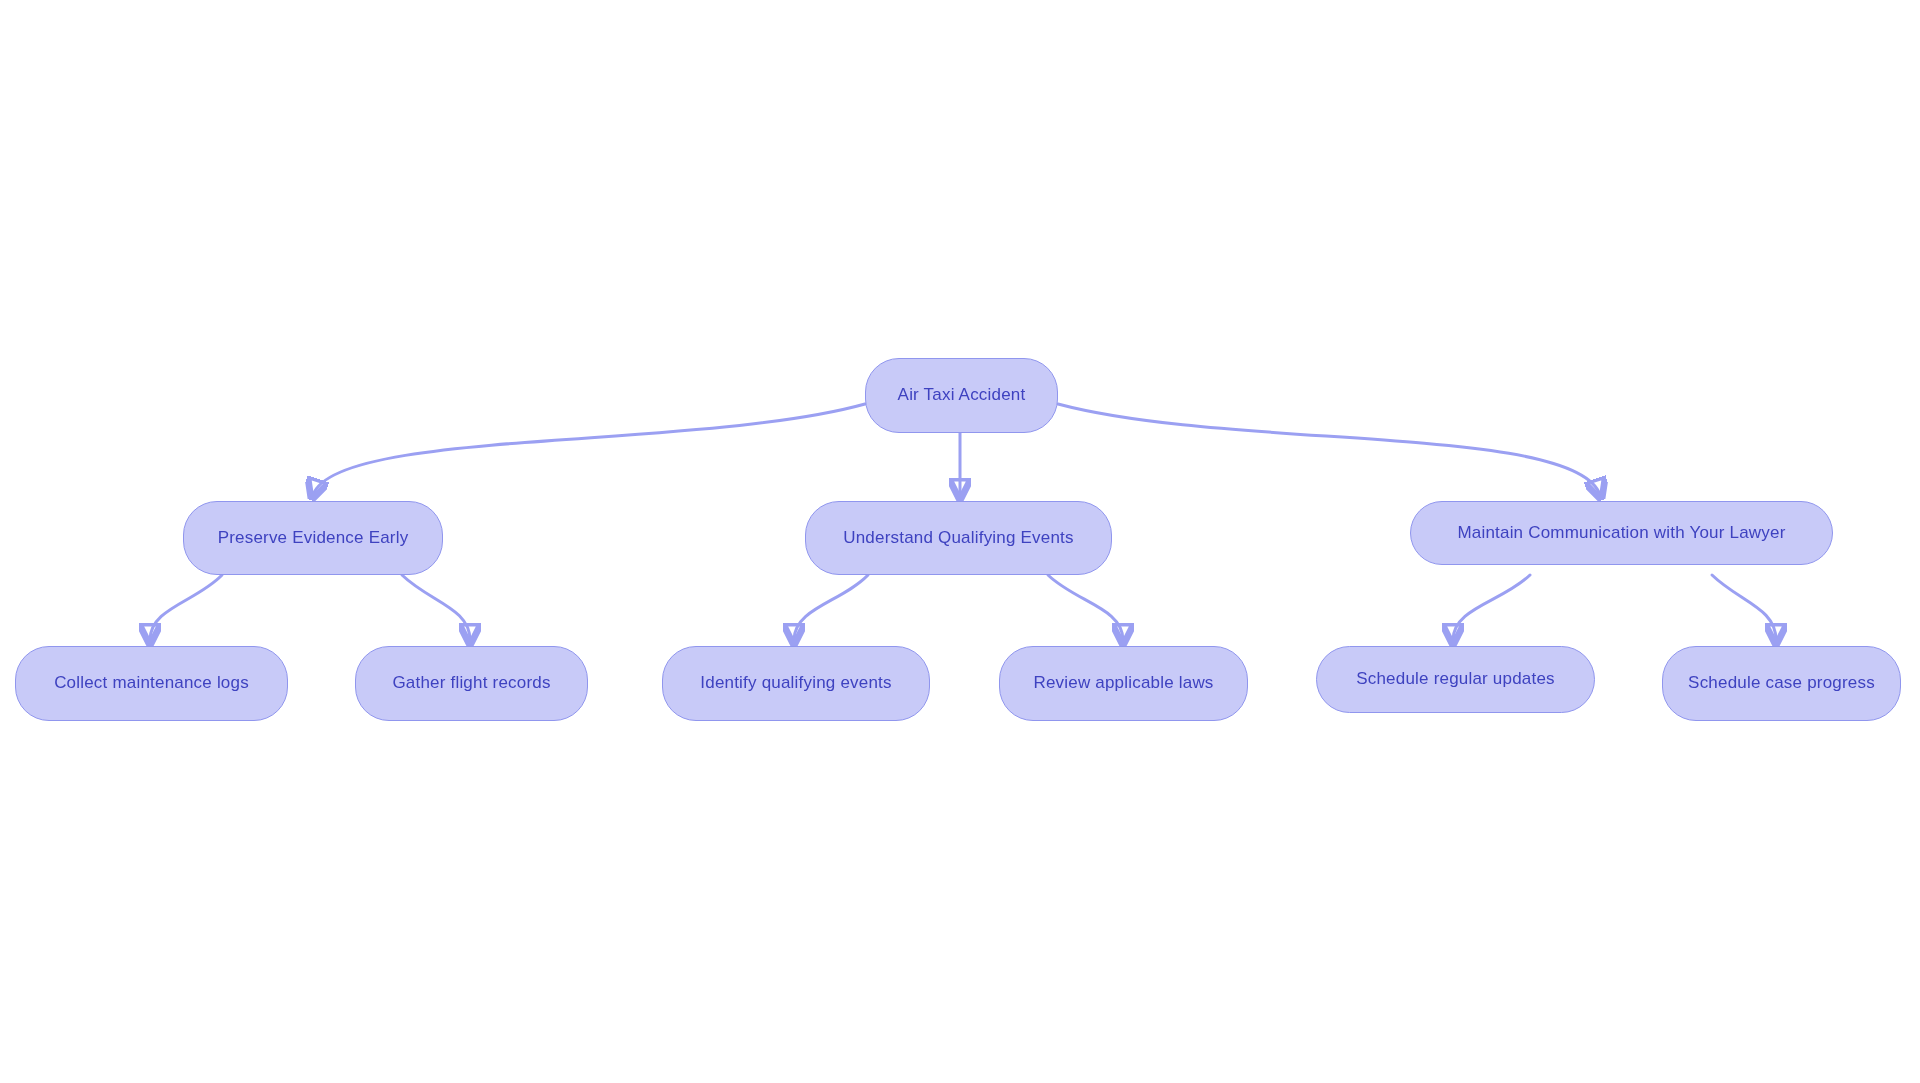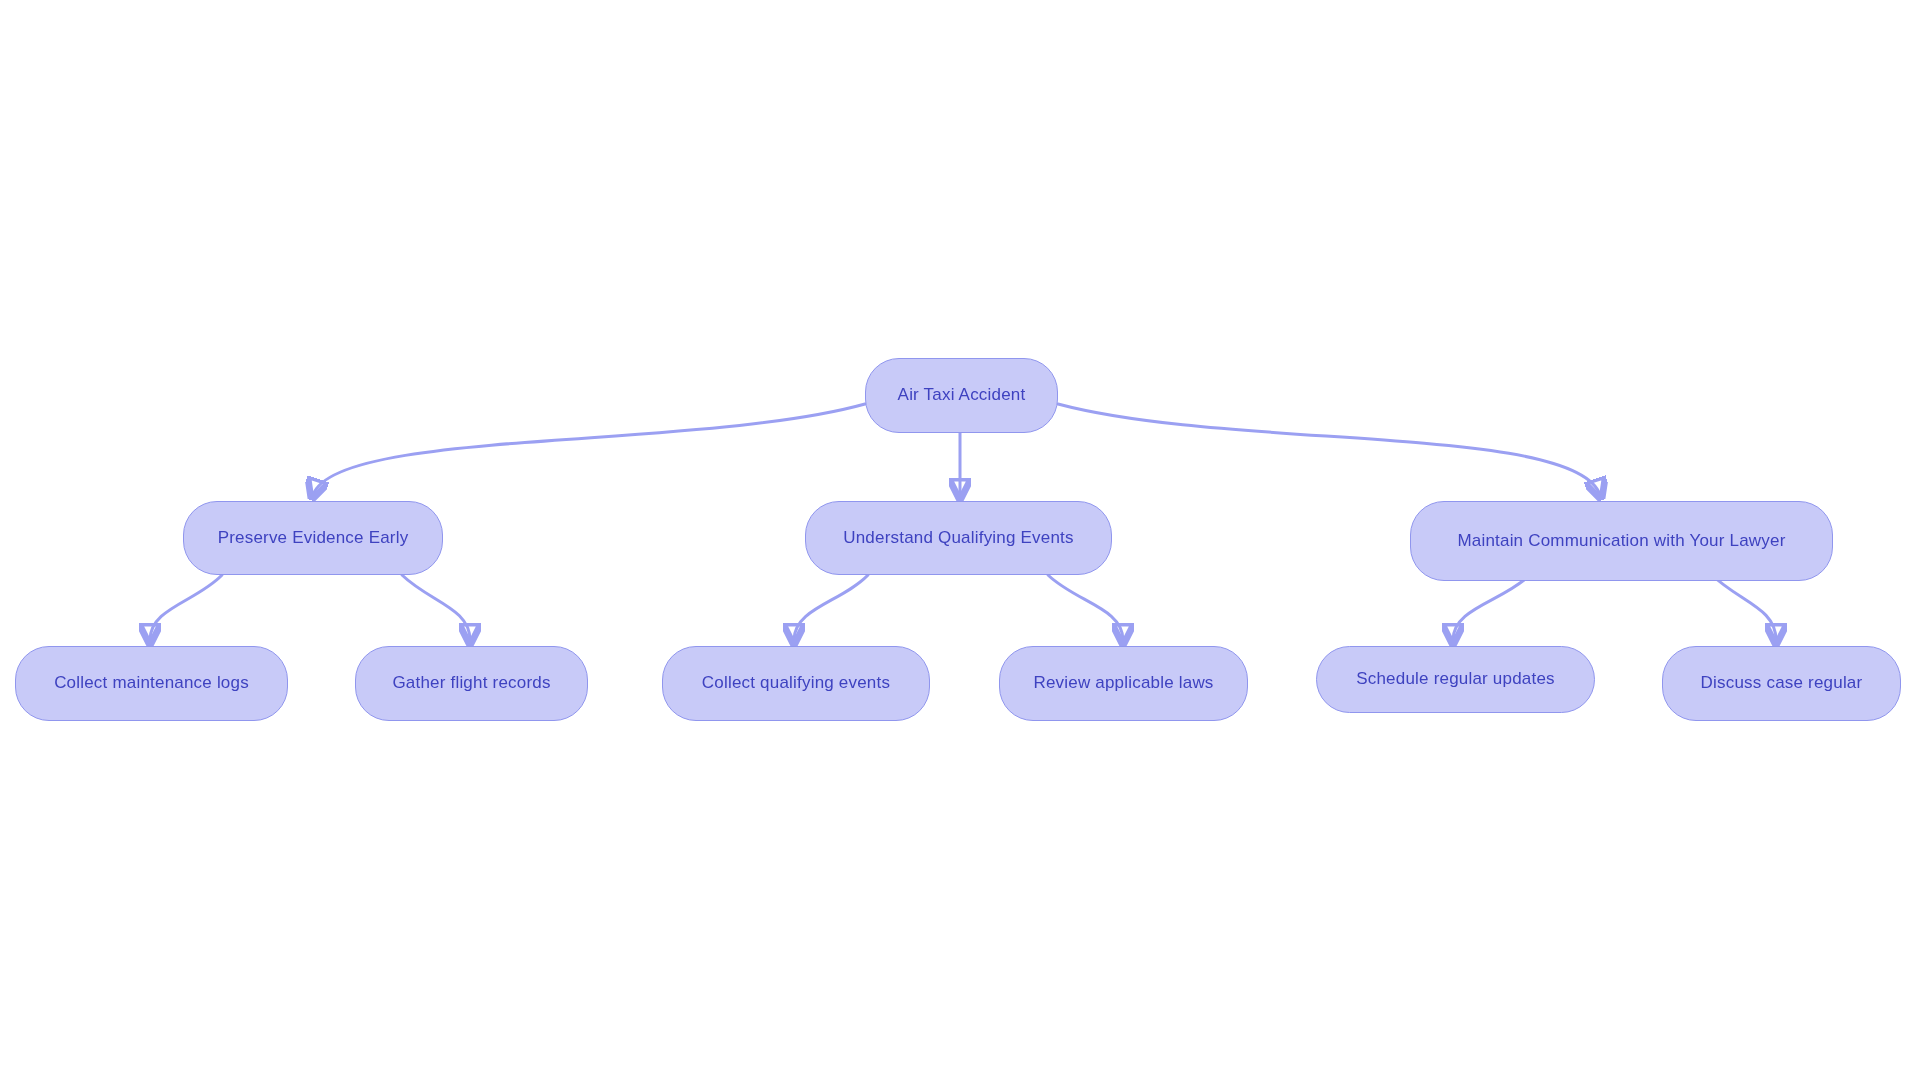--- a/index.html
+++ b/index.html
@@ -40,21 +40,21 @@
     color: var(--text-color);
     font-size: 17px;
     letter-spacing: 0.2px;
     line-height: 1.2;
     user-select: none;
   }
   
   #node-root       { left: 865px;  top: 358px; width: 193px; height: 75px; }
   #node-preserve   { left: 183px;  top: 501px; width: 260px; height: 74px; }
   #node-understand { left: 805px;  top: 501px; width: 307px; height: 74px; }
-  #node-maintain   { left: 1410px; top: 501px; width: 423px; height: 80px; }
+  #node-maintain   { left: 1410px; top: 501px; width: 423px; height: 64px; }
   #node-collect    { left: 15px;   top: 646px; width: 273px; height: 75px; }
   #node-gather     { left: 355px;  top: 646px; width: 233px; height: 75px; }
   #node-identify   { left: 662px;  top: 646px; width: 268px; height: 75px; }
   #node-review     { left: 999px;  top: 646px; width: 249px; height: 75px; }
   #node-schedule   { left: 1316px; top: 646px; width: 279px; height: 67px; }
   #node-discuss    { left: 1662px; top: 646px; width: 239px; height: 75px; }
 </style>
 </head>
 <body>
 
@@ -78,18 +78,18 @@
   </svg>
 
   <div class="node" id="node-root">Air Taxi Accident</div>
 
   <div class="node" id="node-preserve">Preserve Evidence Early</div>
   <div class="node" id="node-understand">Understand Qualifying Events</div>
   <div class="node" id="node-maintain">Maintain Communication with Your Lawyer</div>
 
   <div class="node" id="node-collect">Collect maintenance logs</div>
   <div class="node" id="node-gather">Gather flight records</div>
-  <div class="node" id="node-identify">Collect qualifying events</div>
+  <div class="node" id="node-identify">Identify qualifying events</div>
   <div class="node" id="node-review">Review applicable laws</div>
   <div class="node" id="node-schedule">Schedule regular updates</div>
-  <div class="node" id="node-discuss">Discuss case regular</div>
+  <div class="node" id="node-discuss">Schedule case progress</div>
 
 </div>
 
 </body></html>

